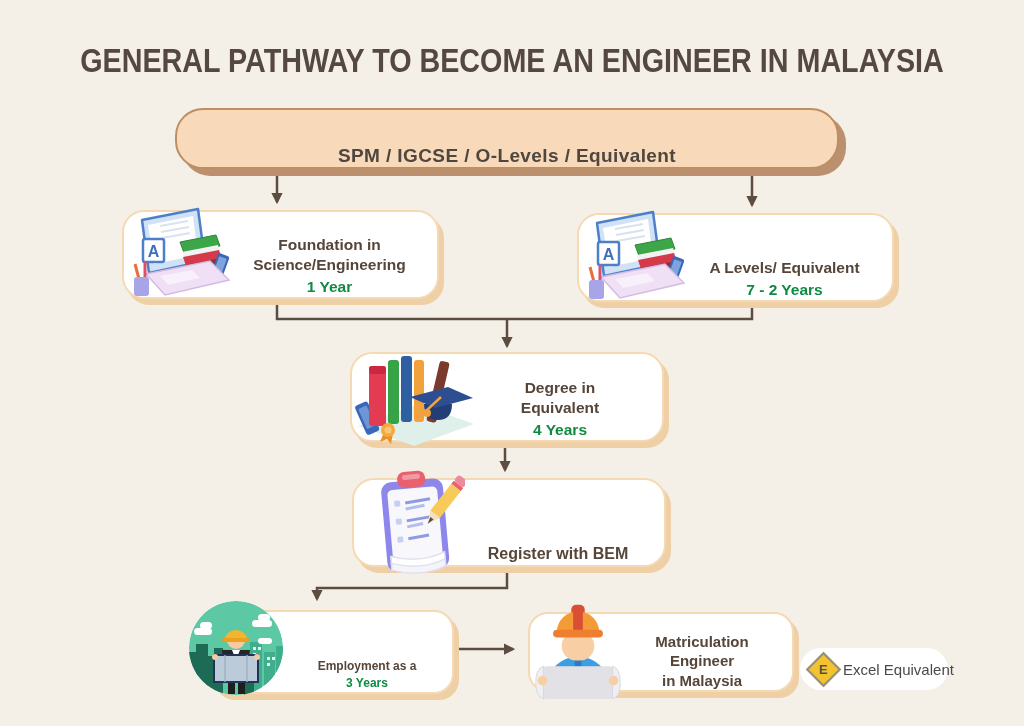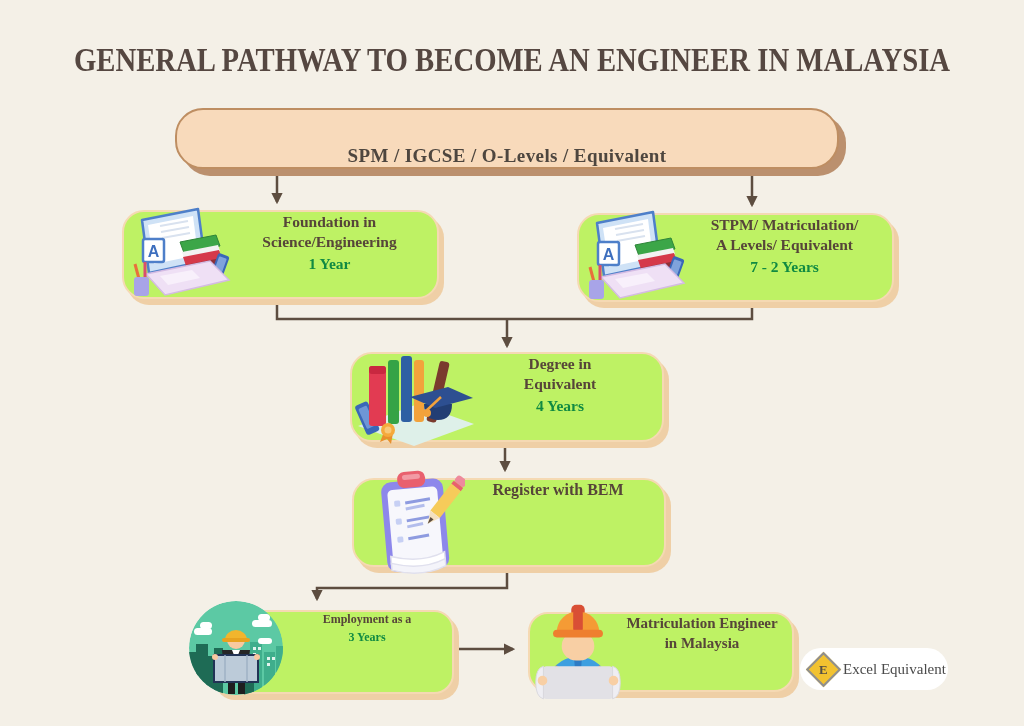--- a/index.html
+++ b/index.html
@@ -1,36 +1,36 @@
 <!DOCTYPE html>
 <html><head>
 <meta charset="utf-8">
 <style>
   html,body{margin:0;padding:0;background:#F4F0E7;}
   .canvas{
     position:relative;width:1024px;height:726px;background:#F4F0E7;
-    font-family:Liberation Serif, serif;overflow:hidden;
+    font-family:Liberation Sans, sans-serif;overflow:hidden;
   }
   .title{
     position:absolute;top:42px;left:0;width:1024px;text-align:center;
     font-size:33px;font-weight:800;color:#554741;letter-spacing:0px;
     transform:scaleX(0.87);transform-origin:center;white-space:nowrap;
   }
   .connectors{position:absolute;left:0;top:0;z-index:1;}
   .start-node{
     position:absolute;left:175px;top:108px;width:660px;height:57px;
     background:#F8DABB;border:2px solid #BE8E62;border-radius:28px;
     box-shadow:7px 7px 0 #BB906E;z-index:2;
     display:flex;align-items:flex-end;justify-content:center;
     color:#4E463F;font-weight:700;font-size:19px;letter-spacing:.4px;
   }
   .node{
-    position:absolute;background:#bef264;border:2px solid #F5D9B3;
+    position:absolute;background:#ffffff;border:2px solid #F5D9B3;
     border-radius:22px;box-shadow:5px 6px 0 #EFCFA6;z-index:2;
-    display:flex;align-items:flex-start;
+    display:flex;align-items:flex-end;
   }
   .node-text{
     flex:1;text-align:center;color:#564539;font-weight:700;
     font-size:15.5px;line-height:1.3;
   }
   .duration{color:#108A42;margin-top:2px;font-weight:700;}
   .node-icon{position:absolute;z-index:3;}
   .float-icon{position:absolute;z-index:3;}
   .logo-pill{
     position:absolute;left:800px;top:648px;width:148px;height:42px;
@@ -225,21 +225,20 @@
       <div>Science/Engineering</div>
       <div class="duration">1 Year</div>
     </div>
   </div>
 
   <div class="node" style="left:577px;top:213px;width:313px;height:85px;">
     <svg class="node-icon" style="left:6px;top:-8px;" width="105" height="100">
         <use href="#sym-study"></use>
       </svg>
     <div class="node-text" style="margin-left:106px;margin-right:8px;">
-      <div>STPM/ Matriculation/</div>
       <div>A Levels/ Equivalent</div>
       <div class="duration">7 - 2 Years</div>
     </div>
   </div>
 
   <div class="node" style="left:350px;top:352px;width:310px;height:86px;">
     <svg class="node-icon" style="left:2px;top:-14px;" width="122" height="108">
         <use href="#sym-degree"></use>
       </svg>
     <div class="node-text" style="margin-left:120px;margin-right:14px;">

